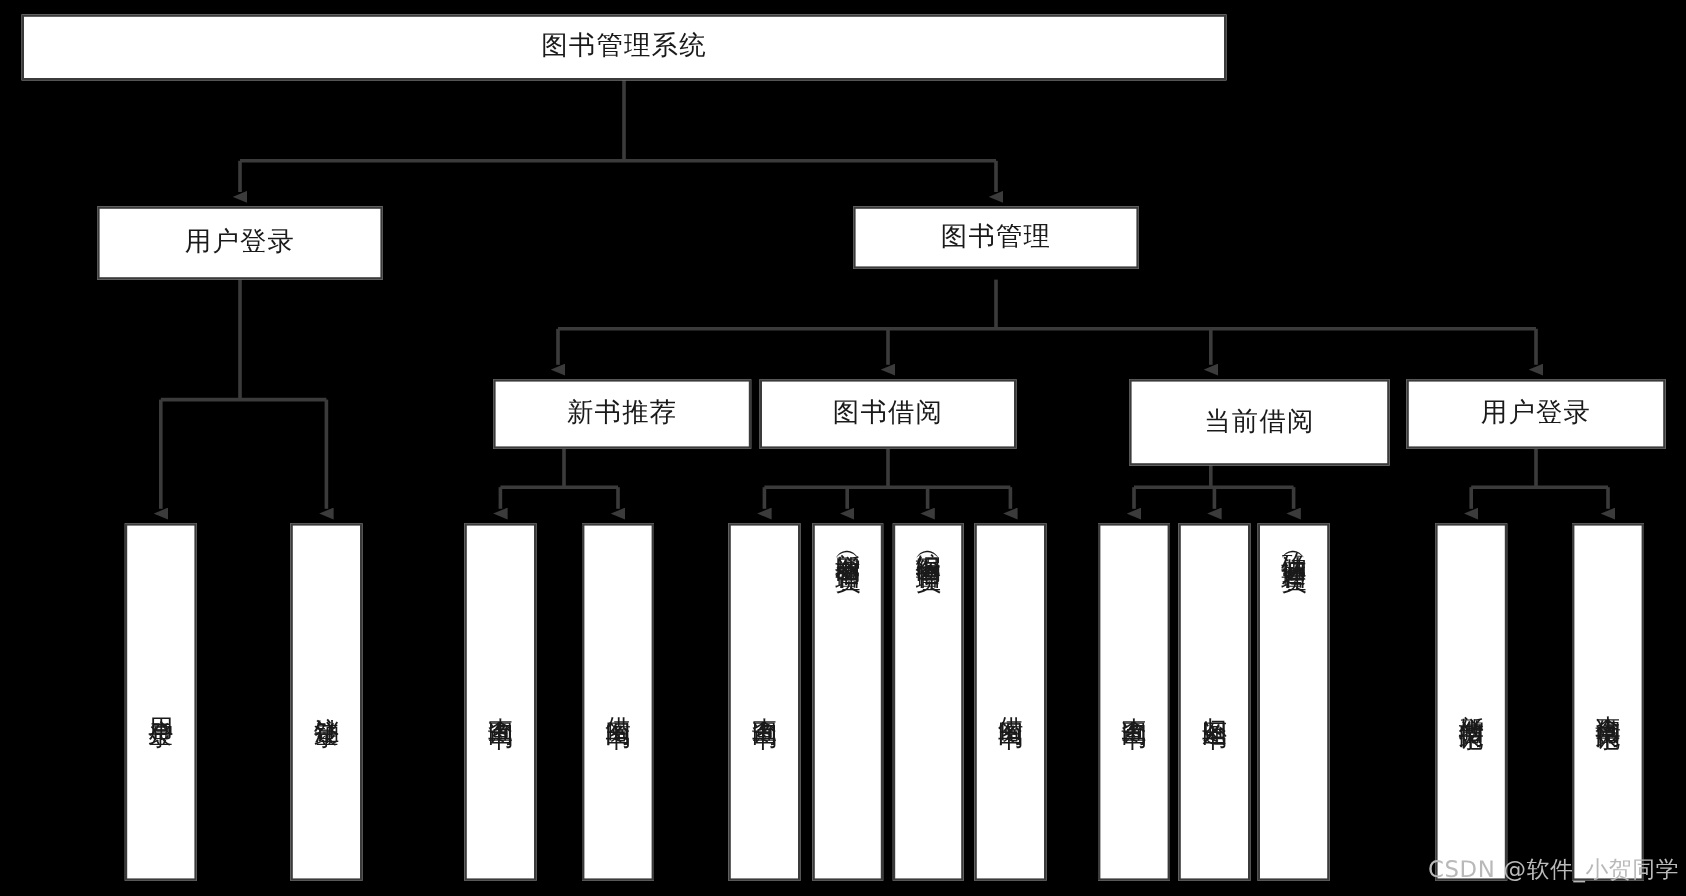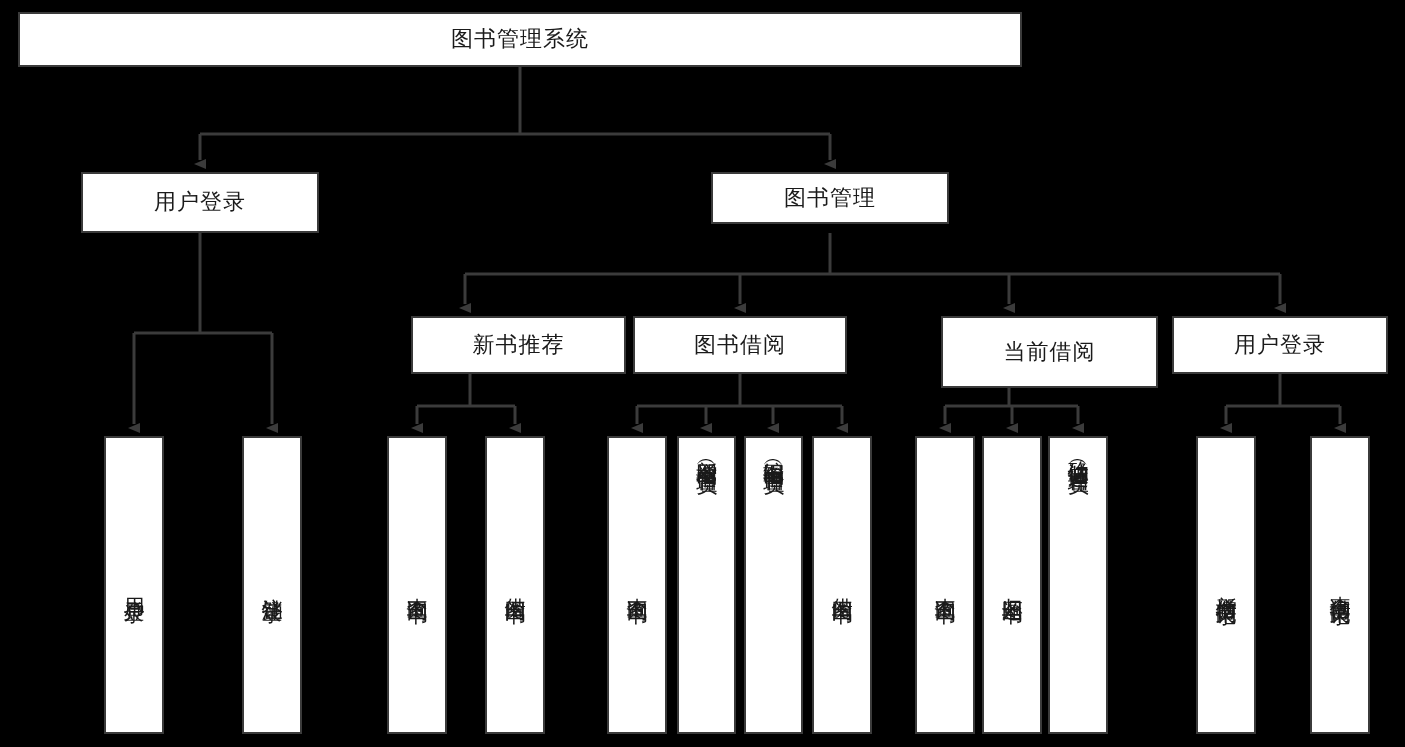--- a/index.html
+++ b/index.html
@@ -195,14 +195,15 @@
   </div>
 
   <div class="node v center" style="left:1196px; top:436px; width:60px; height:298px;">
     <span>新增借阅记录</span>
   </div>
 
   <div class="node v center" style="left:1310px; top:436px; width:60px; height:298px;">
     <span>查询借阅记录</span>
   </div>
 
+  <div class="watermark">CSDN @软件_小贺同学</div>
 
 </div>
 
 </body></html>

